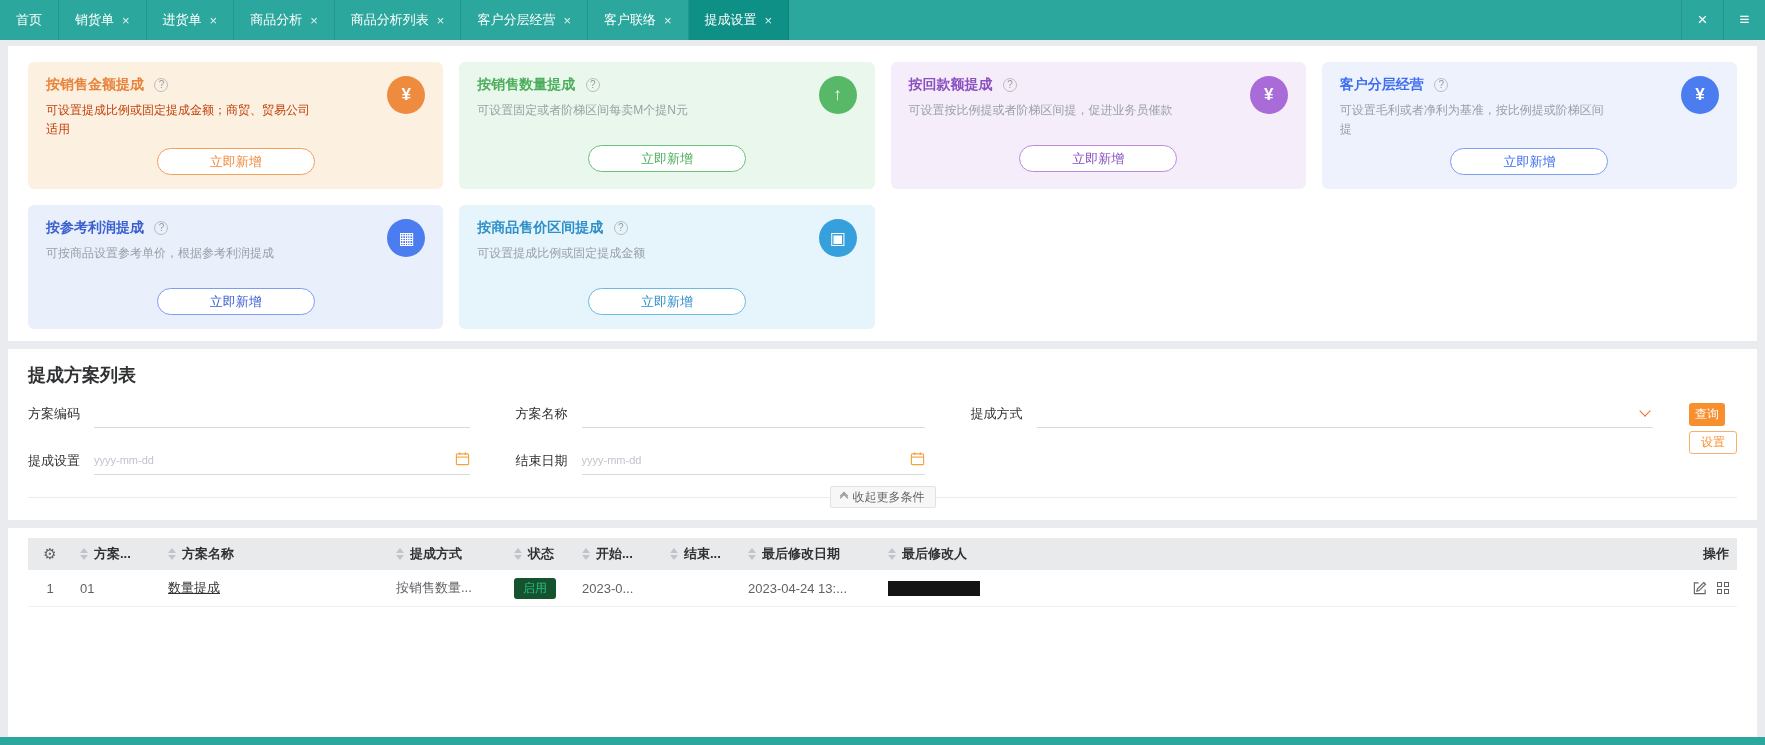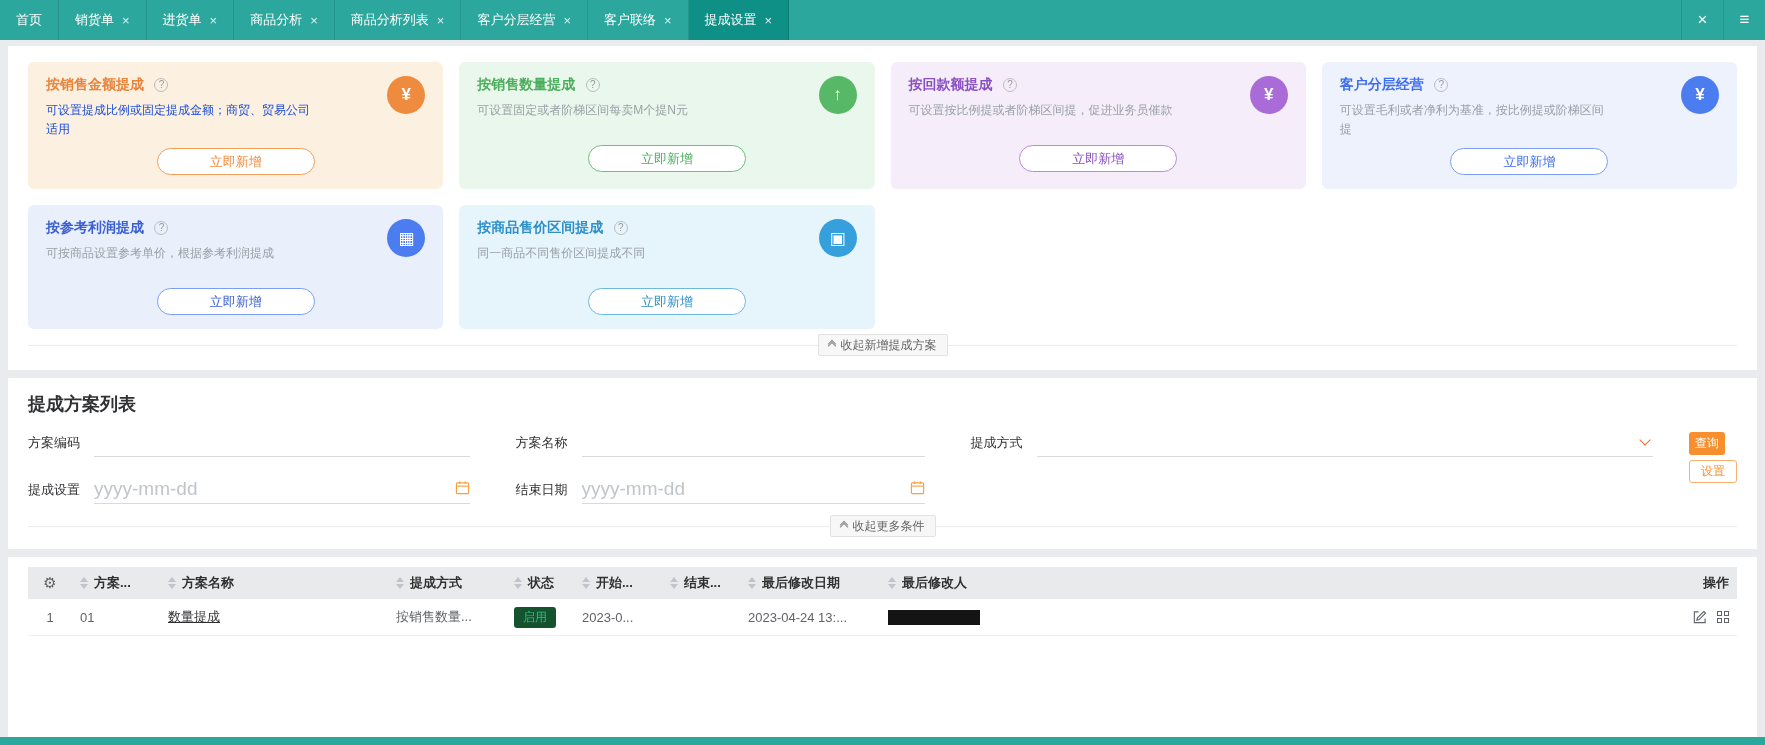--- a/index.html
+++ b/index.html
@@ -55,21 +55,21 @@
     border-radius: 50%; color: #fff; font-size: 17px; font-weight: bold;
     display: flex; align-items: center; justify-content: center;
   }
   .card-btn {
     display: block; margin: 10px auto 0; width: 158px; height: 27px;
     border-radius: 14px; background: #fff; font-size: 13px; cursor: pointer;
     font-family: inherit;
   }
   .theme-orange { background: #fcf0e1; }
   .theme-orange .card-title { color: #e8833a; }
-  .theme-orange .card-desc { color: #1d4ed8; }
+  .theme-orange .card-desc { color: #c2410c; }
   .theme-orange .card-icon { background: #ef8b3f; }
   .theme-orange .card-btn { border: 1px solid #f0a05a; color: #ef8b3f; }
 
   .theme-green { background: #e9f7ec; }
   .theme-green .card-title { color: #4cae5c; }
   .theme-green .card-icon { background: #57b967; }
   .theme-green .card-btn { border: 1px solid #6dbf7b; color: #4cae5c; }
 
   .theme-purple { background: #f5eefa; }
   .theme-purple .card-title { color: #8a4fc0; }
@@ -110,21 +110,21 @@
   
   .filter-section { margin-top: 8px; padding: 14px 20px 10px; }
   .section-title { font-size: 18px; font-weight: bold; color: #303133; margin-bottom: 16px; }
   .filter-area { position: relative; padding-right: 84px; }
   .filter-row { display: flex; margin-bottom: 22px; }
   .f-cell { display: flex; align-items: flex-end; padding-right: 46px; }
   .fw1 { width: 30%; } .fw2 { width: 28%; } .fw3 { flex: 1; padding-right: 0; }
   .f-label { font-size: 13px; color: #303133; margin-right: 14px; white-space: nowrap; padding-bottom: 5px; }
   .u-wrap { flex: 1; display: flex; align-items: center; border-bottom: 1px solid #d8dadf; padding-bottom: 4px; }
   .u-wrap input {
-    border: none; outline: none; flex: 1; font-size: 19px; color: #3b82f6;
+    border: none; outline: none; flex: 1; font-size: 11px; color: #3b82f6;
     background: transparent; height: 20px; font-family: inherit;
   }
   .u-wrap input::placeholder { color: #c0c4cc; }
   .chev-down {
     width: 8px; height: 8px; flex: none;
     border-right: 1.6px solid #f56a2d; border-bottom: 1.6px solid #f56a2d;
     transform: rotate(45deg); margin: 0 4px 4px 0; cursor: pointer;
   }
   .cal-icon { flex: none; margin-left: 6px; cursor: pointer; }
   .filter-buttons { position: absolute; right: 0; top: 0; display: flex; flex-direction: column; gap: 5px; }
@@ -283,38 +283,29 @@
               <span>▦</span>
             </div>
           <button class="card-btn">立即新增</button>
         </div>
 
         <div class="card theme-cyan">
           <div>
             <span class="card-title">按商品售价区间提成</span>
             <span class="help">?</span>
           </div>
-          <div class="card-desc">同一商品不同售价区间提成不同</div>
+          <div class="card-desc">可设置提成比例或固定提成金额</div>
           <div class="card-icon">
               <span>▣</span>
             </div>
           <button class="card-btn">立即新增</button>
         </div>
 
       </div>
 
-      <div class="collapse-line">
-        <div class="collapse-pill">
-          <span class="dchev">
-              <i></i>
-              <i></i>
-            </span>
-          <span>收起新增提成方案</span>
-        </div>
-      </div>
     </div>
 
     <div class="section filter-section">
       <div class="section-title">提成方案列表</div>
 
       <div class="filter-area">
         <div class="filter-row">
           <div class="f-cell fw1">
             <span class="f-label">方案编码</span>
             <div class="u-wrap">

